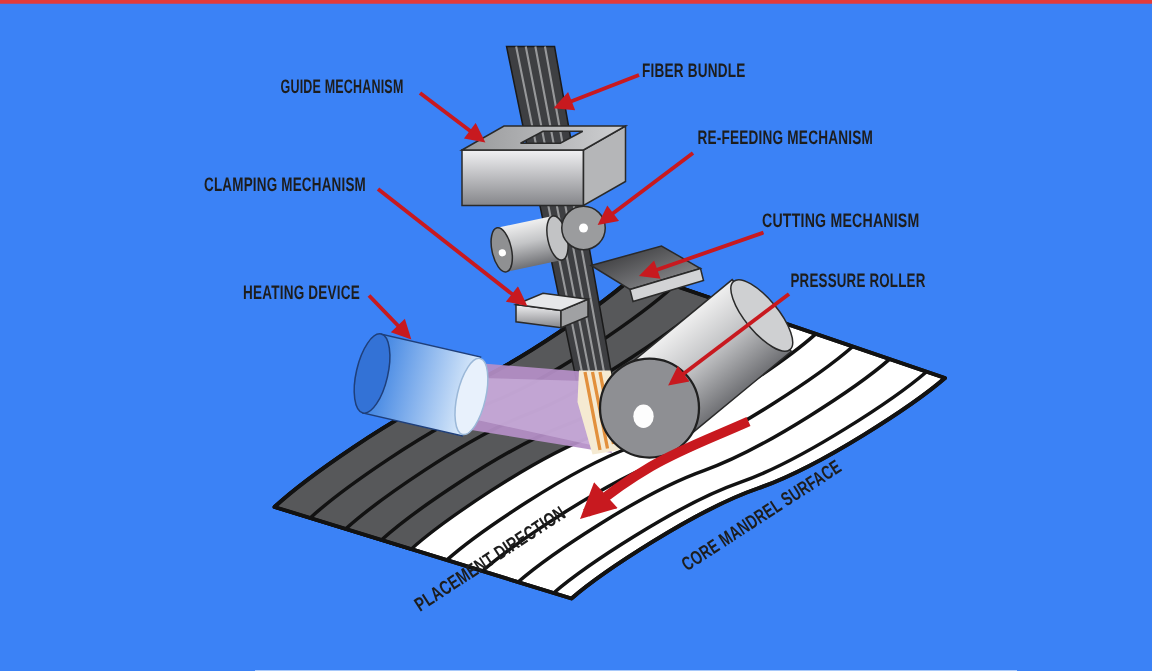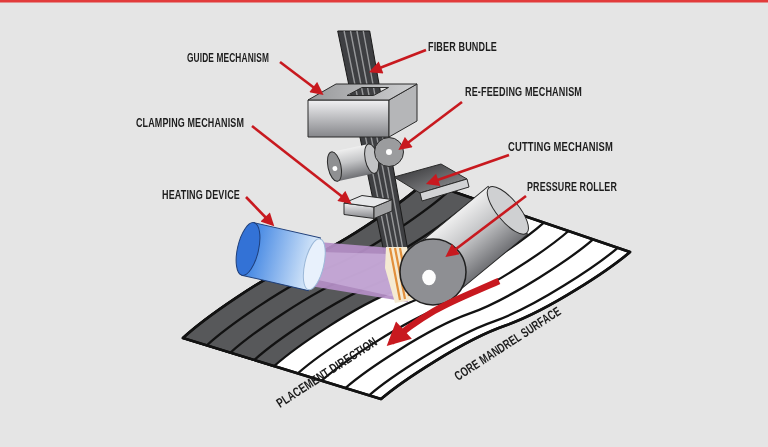--- a/index.html
+++ b/index.html
@@ -1,16 +1,16 @@
 <!DOCTYPE html>
 <html><head>
 <meta charset="utf-8">
 <style>
   html,body{margin:0;padding:0;background:#ffffff;}
-  .stage{position:relative;width:768px;height:447px;background:#e5e5e5;overflow:hidden;}
+  .stage{position:relative;width:768px;height:447px;background:#3b82f6;overflow:hidden;}
   svg{display:block;}
   .lbl{font-family:"Liberation Sans",sans-serif;font-weight:bold;font-size:13px;letter-spacing:.2px;}
   .ann{fill:none;stroke-width:2.6;}
   .big-arrow{fill:none;stroke-width:6.5;stroke-linecap:butt;}
   .srf-fill{fill:#ffffff;stroke:#121212;stroke-width:2.6;stroke-linejoin:round;}
   .laid{fill:#57585a;stroke:#121212;stroke-width:2.2;stroke-linejoin:round;}
   .srf-line{fill:none;stroke:#121212;stroke-width:2.3;}
   .srf-outline{fill:none;stroke:#121212;stroke-width:2.6;stroke-linejoin:round;}
   .band{fill:#3e3f42;stroke:#1a1a1a;stroke-width:1;}
   .band-stripe{fill:none;stroke:#97989a;stroke-width:1.4;}

